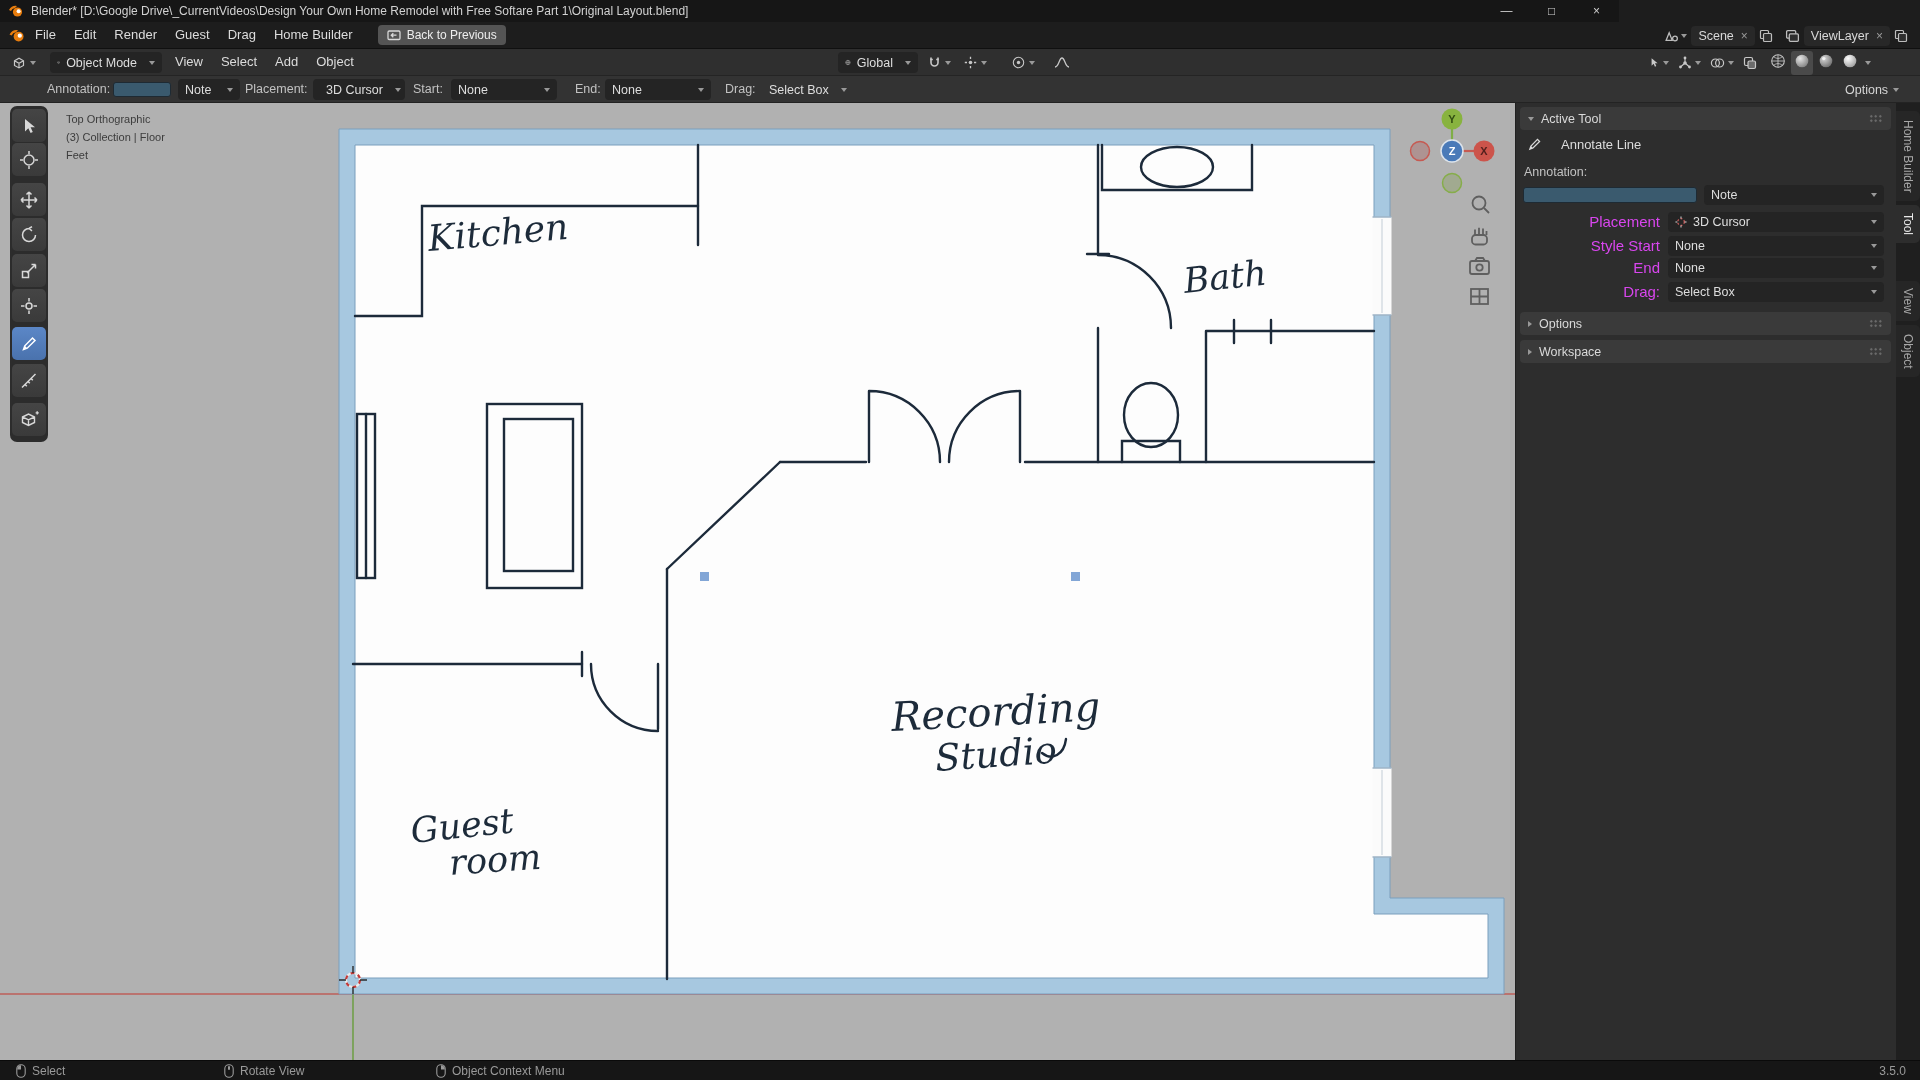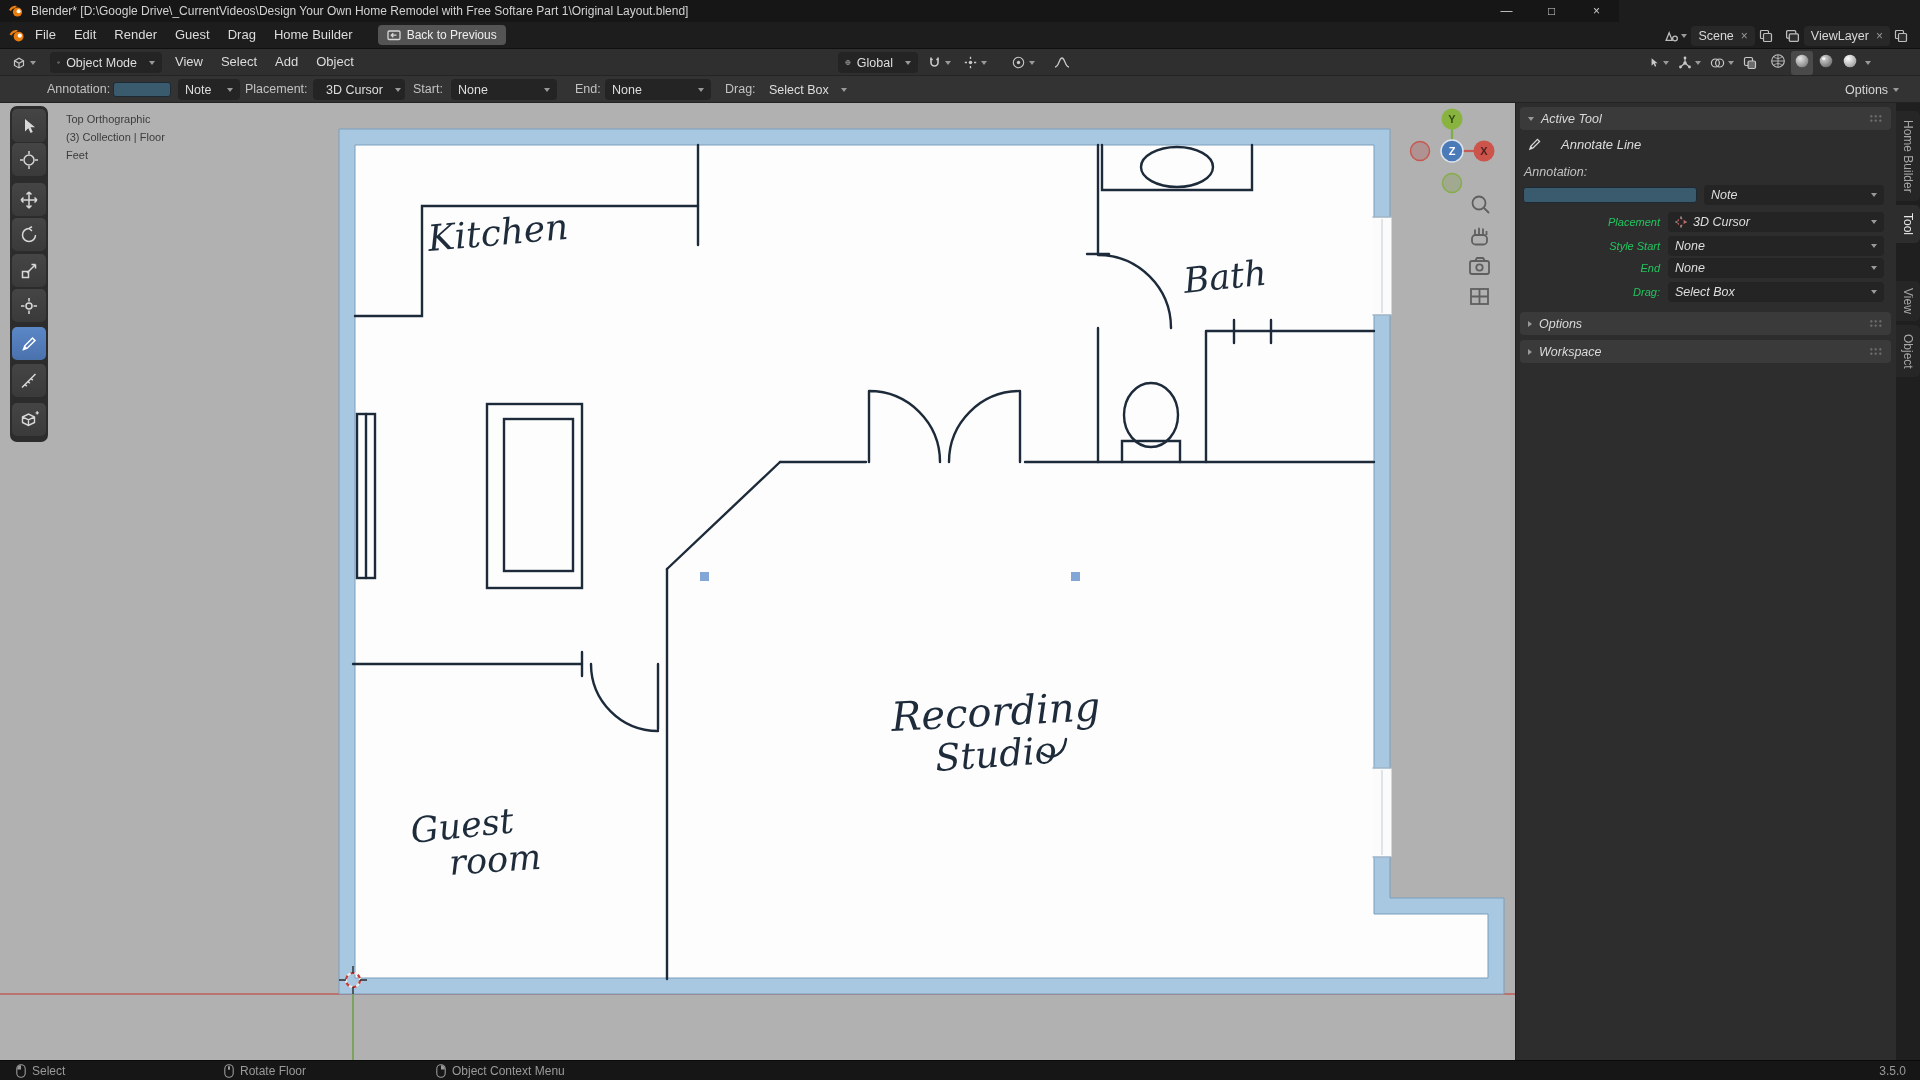--- a/index.html
+++ b/index.html
@@ -36,24 +36,24 @@
   
   .viewport { position:absolute; left:0; top:103px; width:1515px; height:957px; background:#b1b1b1; overflow:hidden; }
   .vp-overlay { position:absolute; left:66px; top:7px; color:#3c3c3c; font-size:11px; line-height:18px; white-space:nowrap; }
 
   
   .tstrip { position:absolute; left:10px; top:3px; width:38px; height:336px; background:#2c2c2c; border-radius:7px; }
   .tool { position:absolute; left:2px; width:34px; height:33px; border-radius:5px; background:linear-gradient(#454545,#3a3a3a); display:flex; align-items:center; justify-content:center; }
   .tool.active { background:linear-gradient(#5b87c7,#4a72ad); }
 
   
-  .npanel { position:absolute; left:1515px; top:103px; width:381px; height:957px; background:#2d2d2d; border-left:1px solid #212121;font-style:italic; }
+  .npanel { position:absolute; left:1515px; top:103px; width:381px; height:957px; background:#2d2d2d; border-left:1px solid #212121; }
   .phead { position:absolute; left:4px; right:5px; height:23px; background:#3a3a3a; border-radius:4px; display:flex; align-items:center; padding:0 8px; gap:7px; font-size:12.5px; color:#dadada; white-space:nowrap; }
   .grip { width:14px; height:9px; background-image:radial-gradient(#8a8a8a 1px, transparent 1.3px); background-size:4.5px 4.5px; margin-left:auto; opacity:.65; }
-  .plabel { position:absolute; font-size:11px; color:#22c55e; text-align:right; width:140px; left:4px; line-height:20px; white-space:nowrap; }
+  .plabel { position:absolute; font-size:15px; color:#d946ef; text-align:right; width:140px; left:4px; line-height:20px; white-space:nowrap; }
   .pdd { position:absolute; left:152px; width:216px; height:20px; background:#242424; border-radius:4px; display:flex; align-items:center; padding:0 7px; font-size:12.5px; color:#dedede; gap:6px; white-space:nowrap; }
   .swatch { position:absolute; left:7px; width:174px; height:16px; background:#3a5a6e; border:1px solid #1e2a33; border-radius:3px; }
 
   
   .tabstrip { position:absolute; left:1896px; top:103px; width:24px; height:957px; background:#1f1f1f; }
   .vtab { position:absolute; left:0; width:24px; writing-mode:vertical-rl; text-align:center; font-size:12px; color:#a8a8a8; background:#262626; border-radius:0 5px 5px 0; display:flex; align-items:center; justify-content:center; white-space:nowrap; }
   .vtab.active { background:#2d2d2d; color:#e8e8e8; }
 
   
   .statusbar { position:absolute; left:0; top:1060px; width:1920px; height:20px; background:#161616; border-top:1px solid #0a0a0a; font-size:12px; color:#9a9a9a; }
@@ -571,21 +571,21 @@
         <rect x="0.8" y="0.8" width="8.4" height="12.4" rx="4" fill="none" stroke="#9a9a9a" stroke-width="1.1"></rect>
         <path d="M1.3,5.5 V4.8 A3.7,3.7 0 0 1 5,1.2 V5.5 Z" fill="#9a9a9a"></path>
       </svg>
       <span>Select</span>
     </div>
     <div class="sb-item" style="left:224px">
       <svg width="10" height="14" viewBox="0 0 10 14">
         <rect x="0.8" y="0.8" width="8.4" height="12.4" rx="4" fill="none" stroke="#9a9a9a" stroke-width="1.1"></rect>
         <rect x="4" y="2" width="2" height="4" rx="1" fill="#9a9a9a"></rect>
       </svg>
-      <span>Rotate Floor</span>
+      <span>Rotate View</span>
     </div>
     <div class="sb-item" style="left:436px">
       <svg width="10" height="14" viewBox="0 0 10 14">
         <rect x="0.8" y="0.8" width="8.4" height="12.4" rx="4" fill="none" stroke="#9a9a9a" stroke-width="1.1"></rect>
         <path d="M8.7,5.5 V4.8 A3.7,3.7 0 0 0 5,1.2 V5.5 Z" fill="#9a9a9a"></path>
       </svg>
       <span>Object Context Menu</span>
     </div>
     <div class="sb-item" style="right:14px">
       <span>3.5.0</span>

